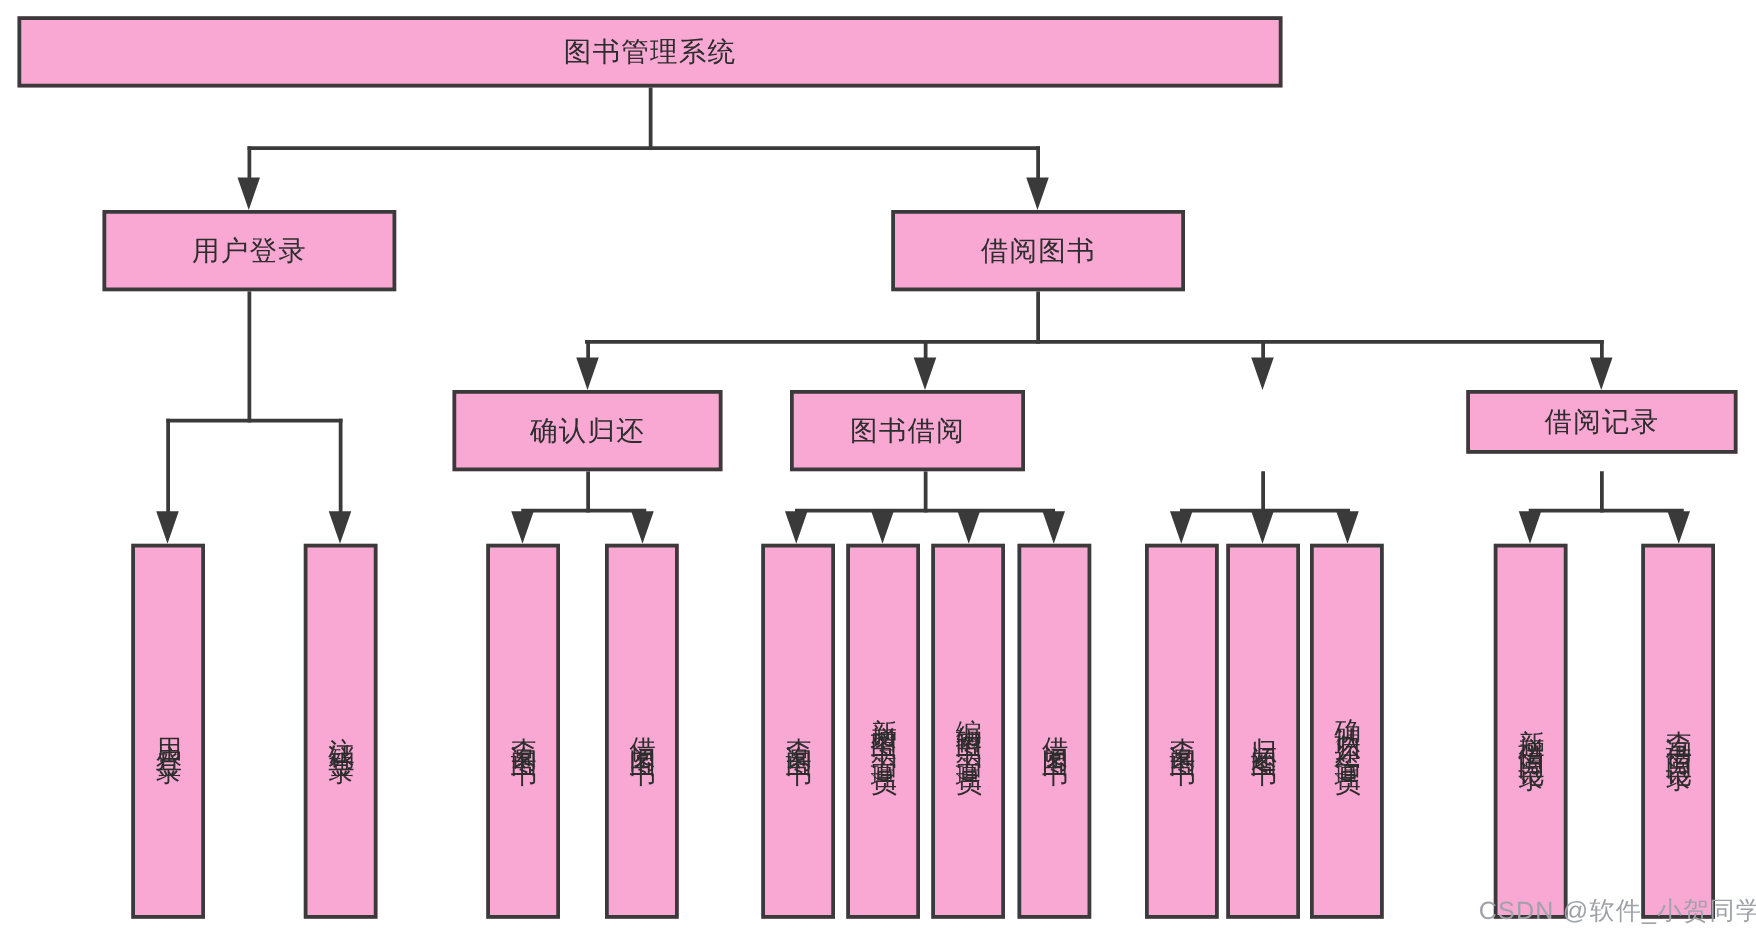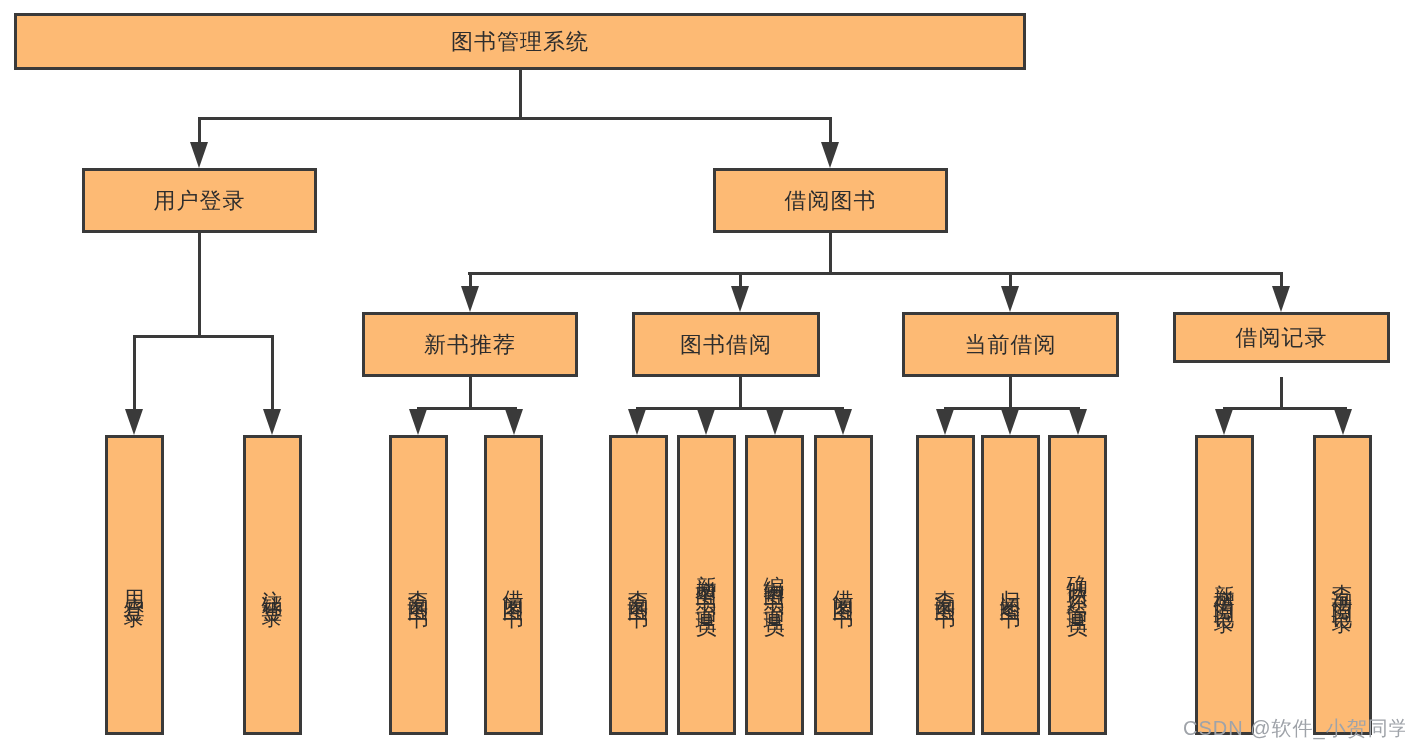--- a/index.html
+++ b/index.html
@@ -11,21 +11,21 @@
     position: relative;
     width: 1405px;
     height: 747px;
     background: #ffffff;
     overflow: hidden;
   }
   .box {
     position: absolute;
     box-sizing: border-box;
     border: 3px solid #3a3a3a;
-    background: #fdba74;
+    background: #f9a8d4;
     display: flex;
     align-items: center;
     justify-content: center;
     color: #2d2d2d;
     font-size: 22px;
     letter-spacing: 1px;
     z-index: 2;
   }
   .leaf {
     font-size: 21px;
@@ -97,27 +97,24 @@
   <div class="vline" style="left:469px; top:272px; height:18px;"></div>
   <div class="arrow" style="left:461px; top:286px;"></div>
   <div class="vline" style="left:739px; top:272px; height:18px;"></div>
   <div class="arrow" style="left:731px; top:286px;"></div>
   <div class="vline" style="left:1009px; top:272px; height:18px;"></div>
   <div class="arrow" style="left:1001px; top:286px;"></div>
   <div class="vline" style="left:1280px; top:272px; height:18px;"></div>
   <div class="arrow" style="left:1272px; top:286px;"></div>
 
   <div class="box" style="left:362px; top:312px; width:216px; height:65px;">
-    <span>新书推荐</span>
+    <span>确认归还</span>
   </div>
   <div class="box" style="left:632px; top:312px; width:188px; height:65px;">
     <span>图书借阅</span>
-  </div>
-  <div class="box" style="left:902px; top:312px; width:217px; height:65px;">
-    <span>当前借阅</span>
   </div>
   <div class="box" style="left:1173px; top:312px; width:217px; height:51px;">
     <span>借阅记录</span>
   </div>
 
   <div class="vline" style="left:469px; top:377px; height:33px;"></div>
   <div class="hline" style="left:417px; top:407px; width:100px;"></div>
   <div class="arrow" style="left:409px; top:409px;"></div>
   <div class="arrow" style="left:505px; top:409px;"></div>
 

